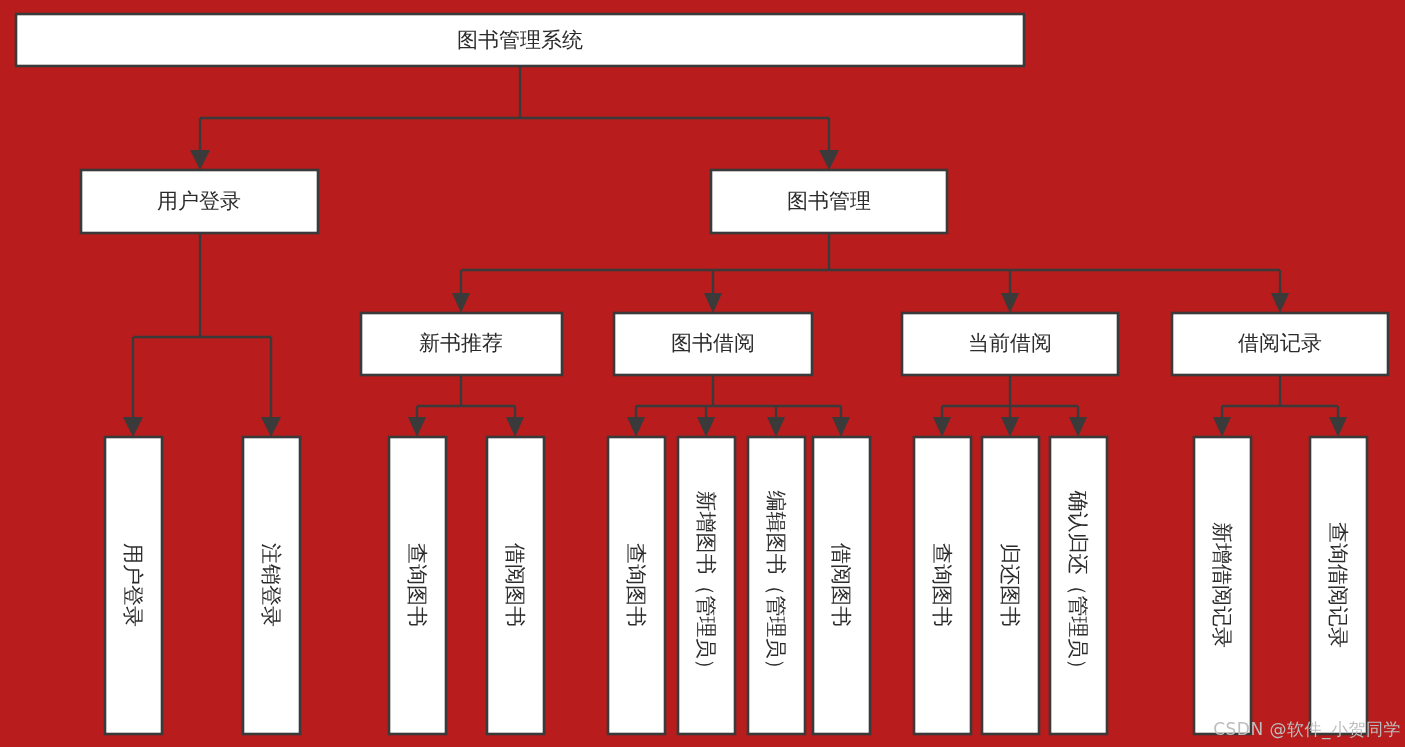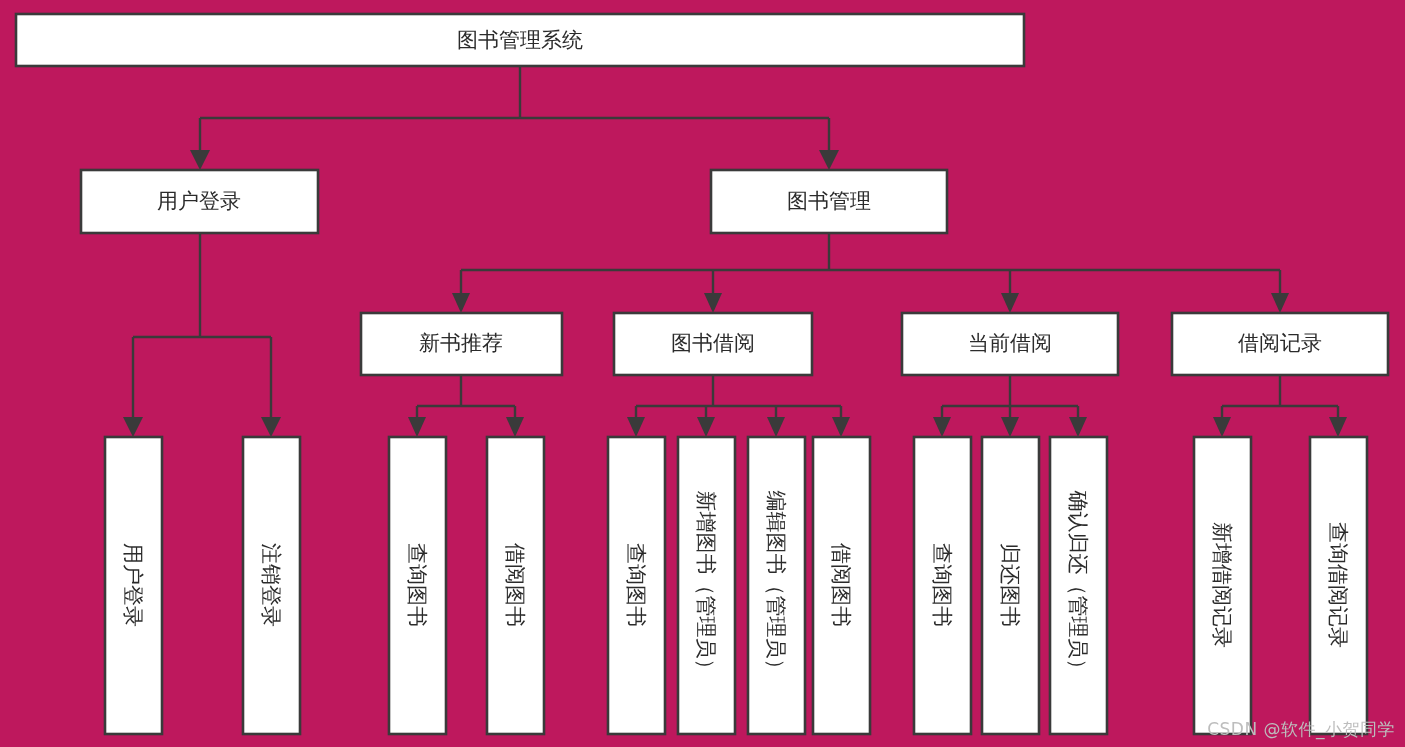--- a/index.html
+++ b/index.html
@@ -10,21 +10,21 @@
   body {
     width: 1405px;
     height: 747px;
     overflow: hidden;
     font-family: "DejaVu Sans", "Liberation Sans", sans-serif;
   }
   #diagram-root {
     position: relative;
     width: 1405px;
     height: 747px;
-    background: #be185d;
+    background: #b91c1c;
   }
   svg.diagram-svg {
     position: absolute;
     top: 0;
     left: 0;
     width: 1405px;
     height: 747px;
   }
   .node-box {
     fill: #ffffff;
@@ -52,21 +52,21 @@
   .node-label-v {
     font-family: "DejaVu Sans", "Liberation Sans", sans-serif;
     font-size: 21px;
     fill: #2b2b2b;
     text-anchor: middle;
     dominant-baseline: central;
     white-space: pre;
   }
   .watermark-text {
     position: absolute;
-    right: 10px;
+    right: 4px;
     bottom: 6px;
     font-family: "DejaVu Sans", "Liberation Sans", sans-serif;
     font-size: 17px;
     color: #bdbdbd;
     letter-spacing: 0.5px;
     white-space: nowrap;
     user-select: none;
   }
 </style>
 </head>

